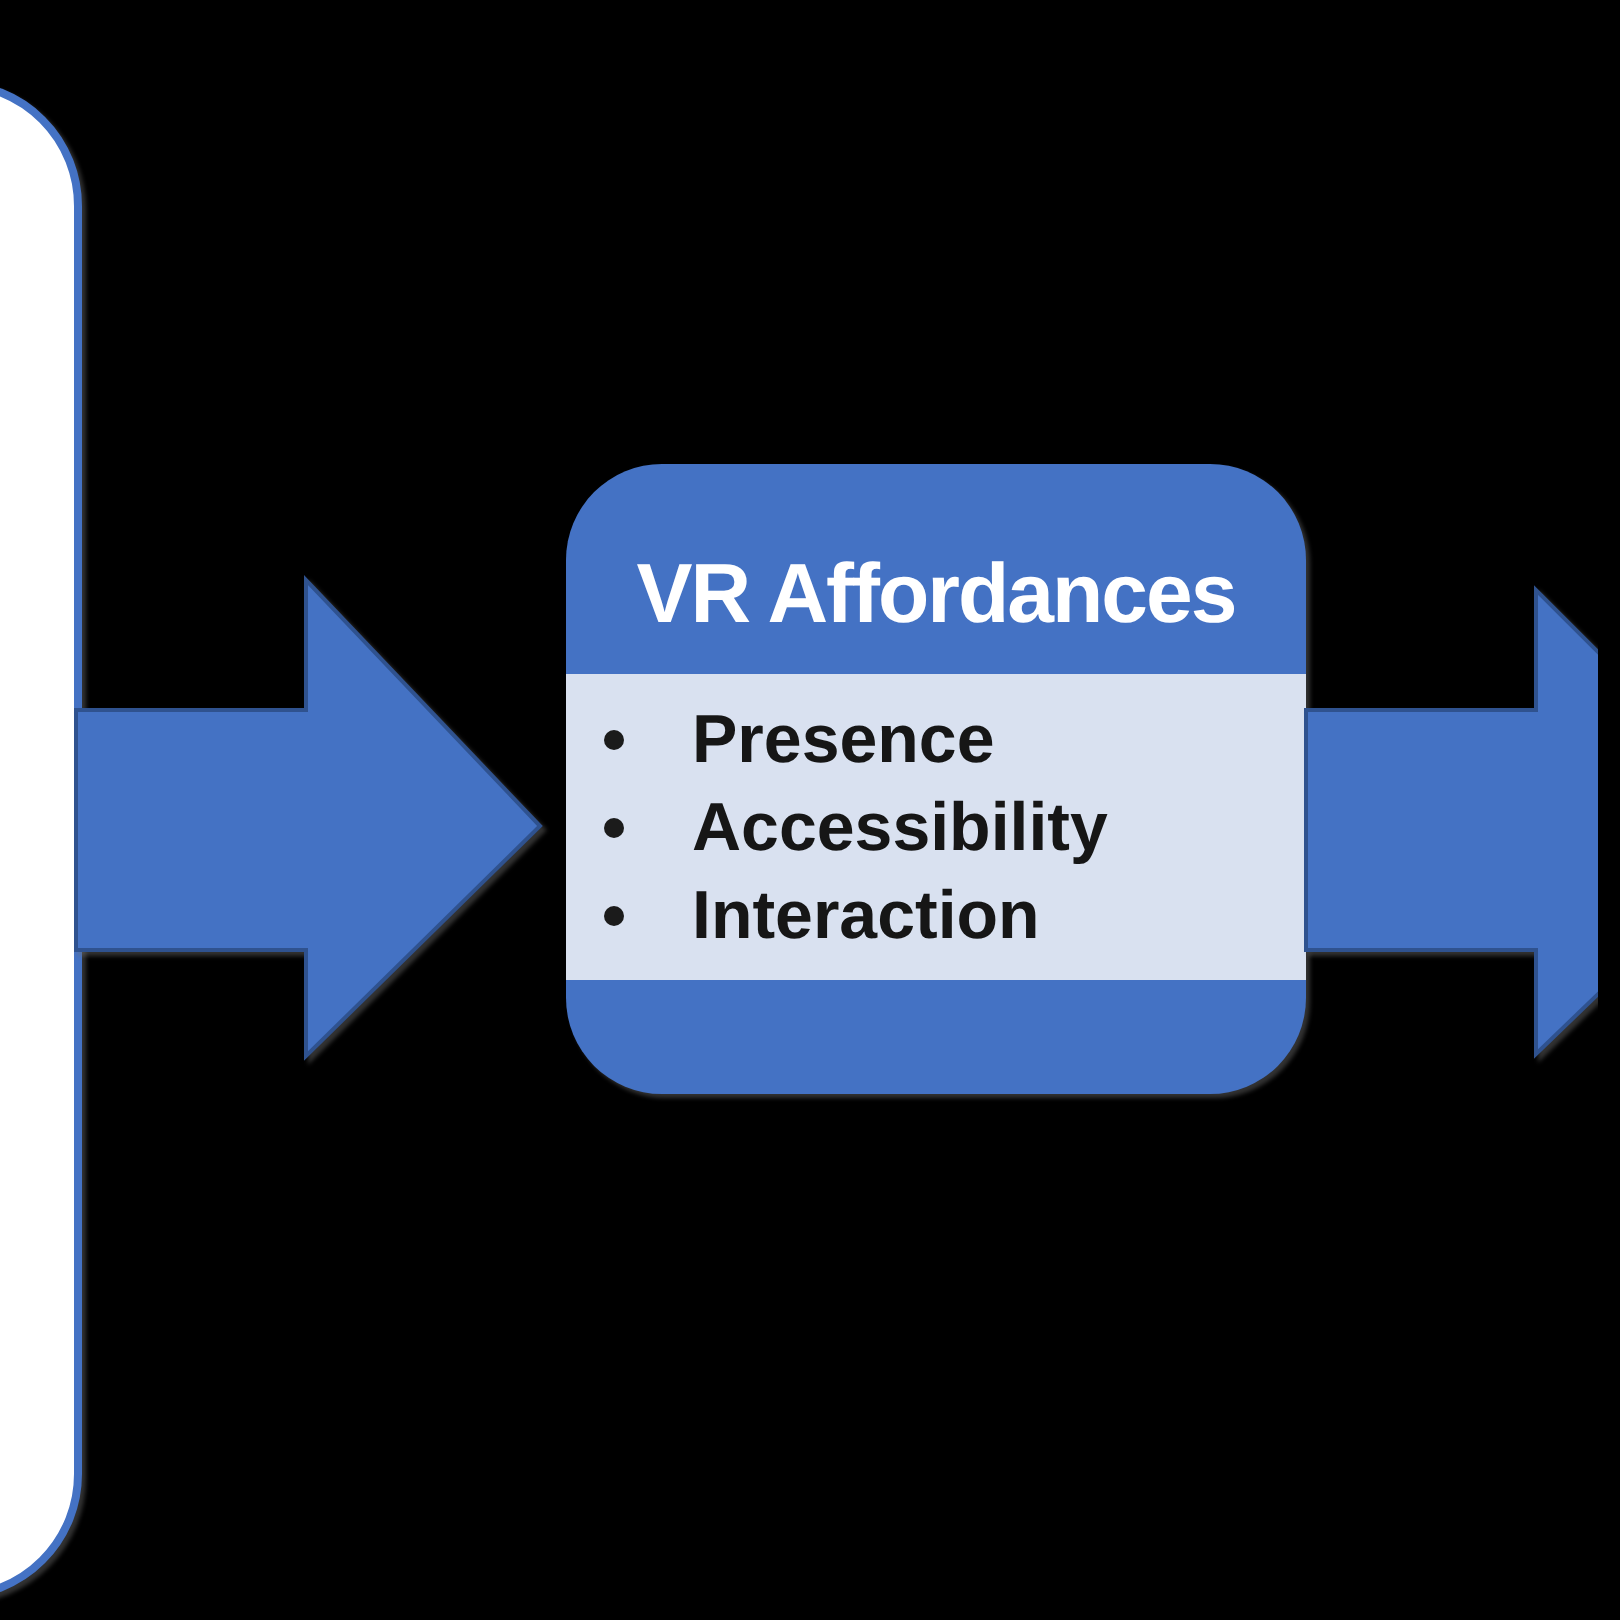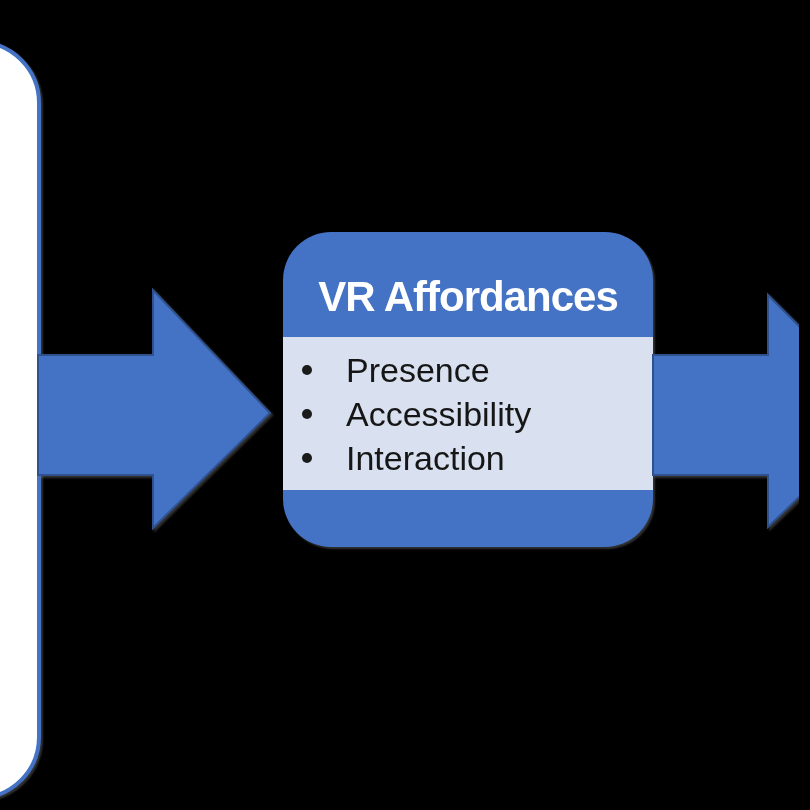--- a/index.html
+++ b/index.html
@@ -76,20 +76,21 @@
     left: 0;
     right: 0;
     top: 105px;
     height: 153px;
     background: #D9E1F0;
   }
   .node-list {
     list-style: none;
     margin: 11px 0 0 0;
     padding: 0;
+    font-weight: bold;
   }
   .node-list li {
     position: relative;
     padding-left: 63px;
     font-size: 34px;
     line-height: 44px;
     color: #161616;
     white-space: nowrap;
   }
   .bullet-dot {

